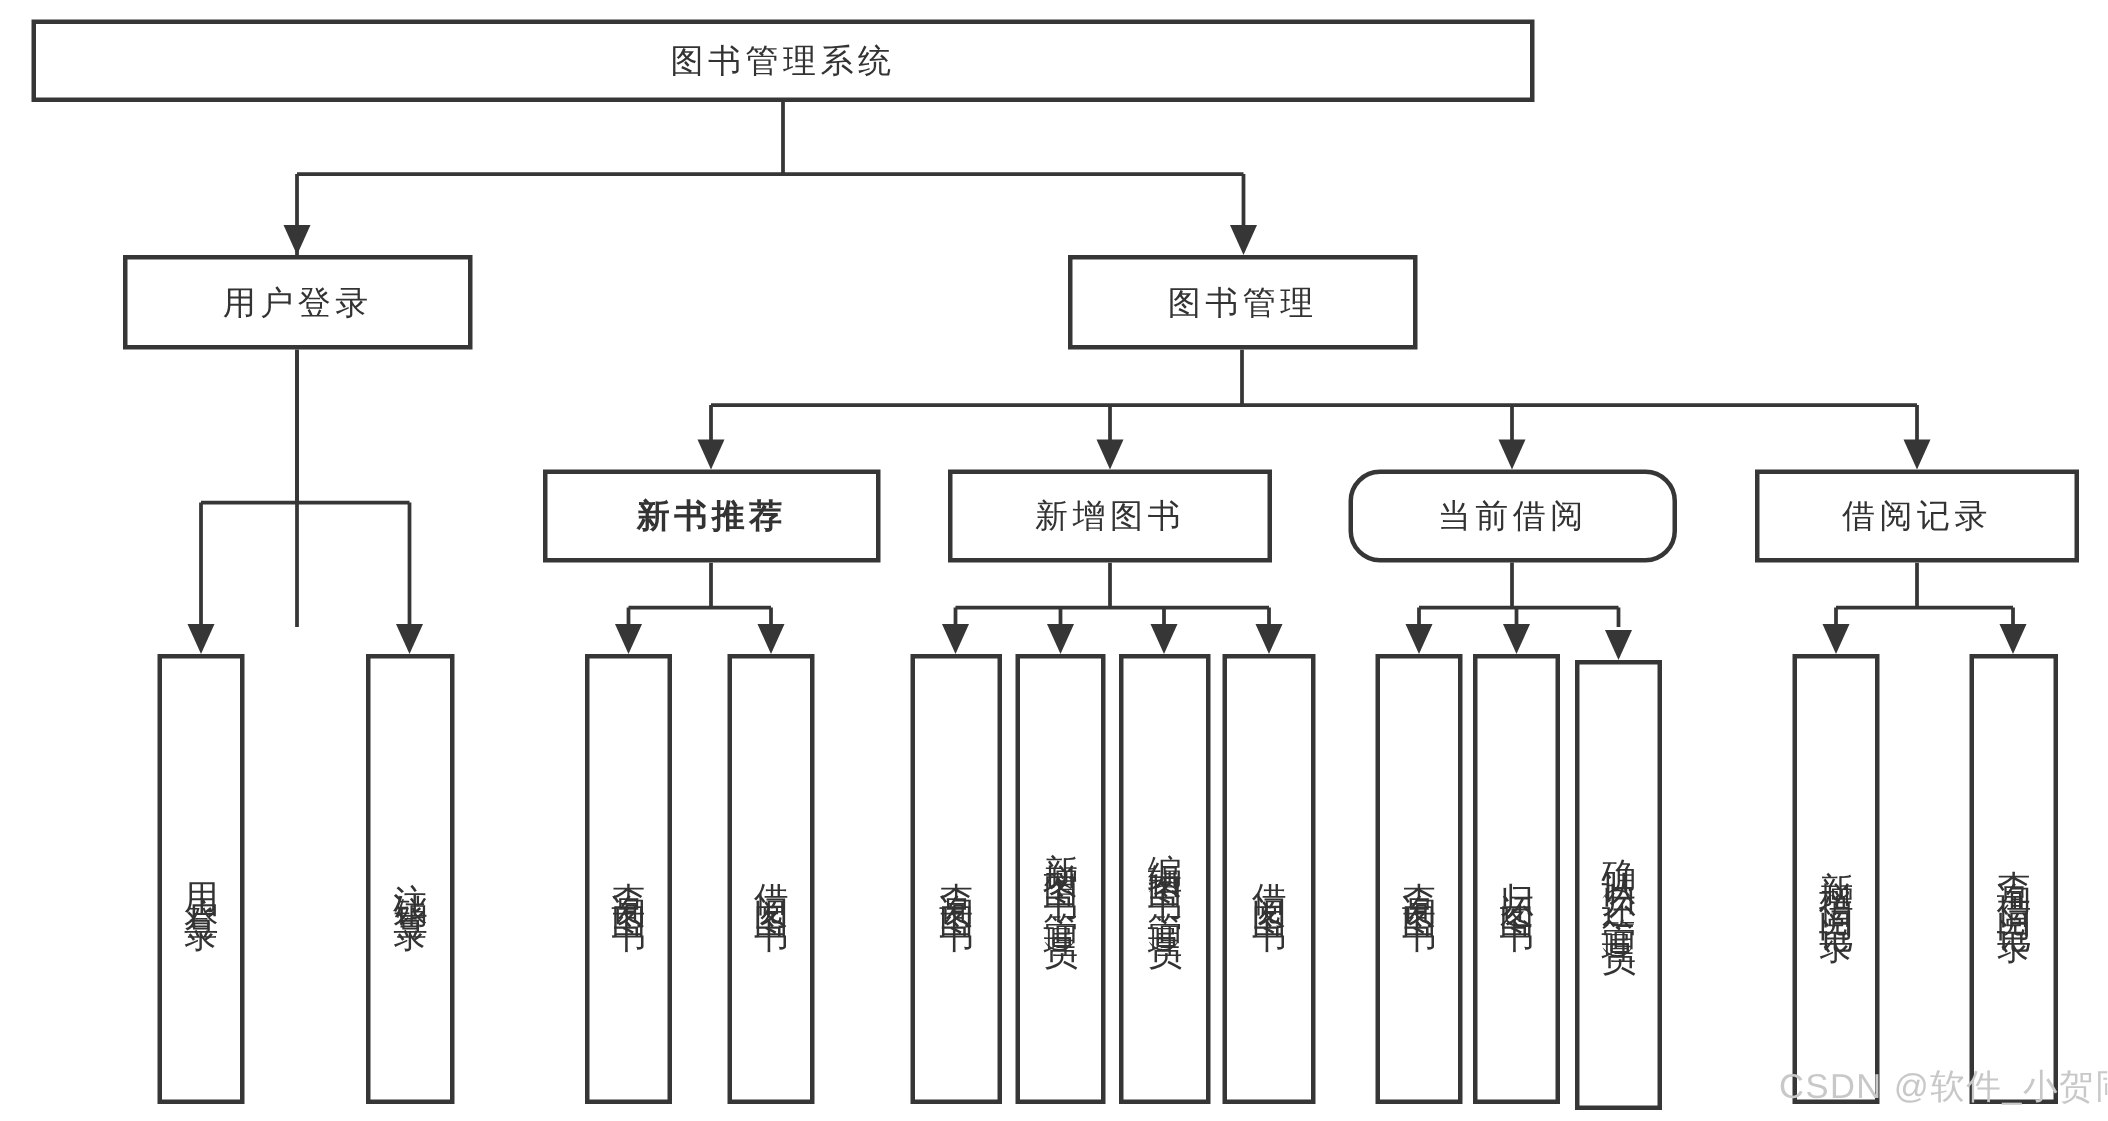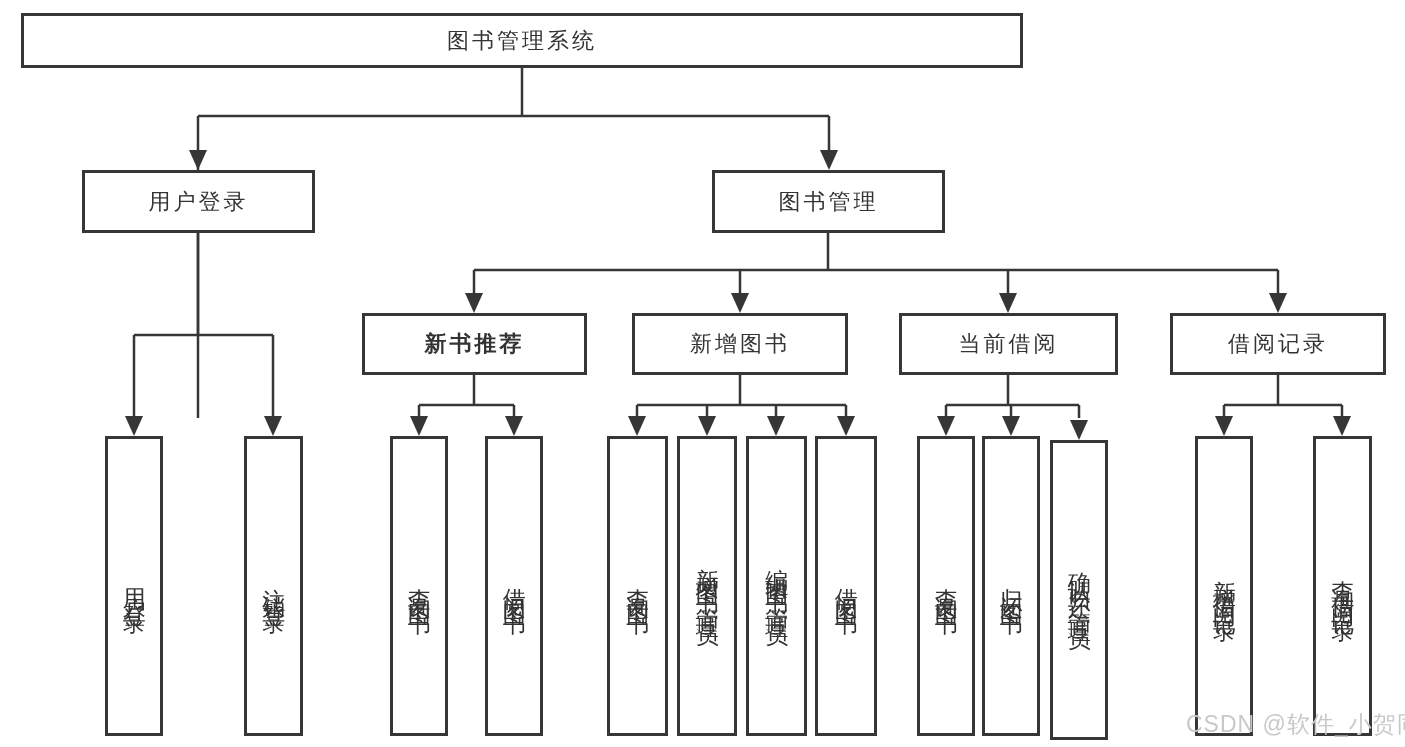--- a/index.html
+++ b/index.html
@@ -99,21 +99,21 @@
       <polygon points="1333,416 1351,416 1342,436" fill="#363636"></polygon>
     </svg>
 
   <div class="hbox" style="left:21px; top:13px; width:1002px; height:55px;">图书管理系统</div>
 
   <div class="hbox" style="left:82px; top:170px; width:233px; height:63px;">用户登录</div>
   <div class="hbox" style="left:712px; top:170px; width:233px; height:63px;">图书管理</div>
 
   <div class="hbox" style="left:362px; top:313px; width:225px; height:62px;font-weight:bold;">新书推荐</div>
   <div class="hbox" style="left:632px; top:313px; width:216px; height:62px;">新增图书</div>
-  <div class="hbox" style="left:899px; top:313px; width:219px; height:62px;">当前借阅</div>
+  <div class="hbox" style="left:899px; top:313px; width:219px; height:62px;border-radius:21px;">当前借阅</div>
   <div class="hbox" style="left:1170px; top:313px; width:216px; height:62px;">借阅记录</div>
 
   <div class="vbox" style="left:105px; top:436px; width:58px; height:300px;">
     <span class="vtext">用户登录</span>
   </div>
   <div class="vbox" style="left:244px; top:436px; width:59px; height:300px;">
     <span class="vtext">注销登录</span>
   </div>
 
   <div class="vbox" style="left:390px; top:436px; width:58px; height:300px;">

